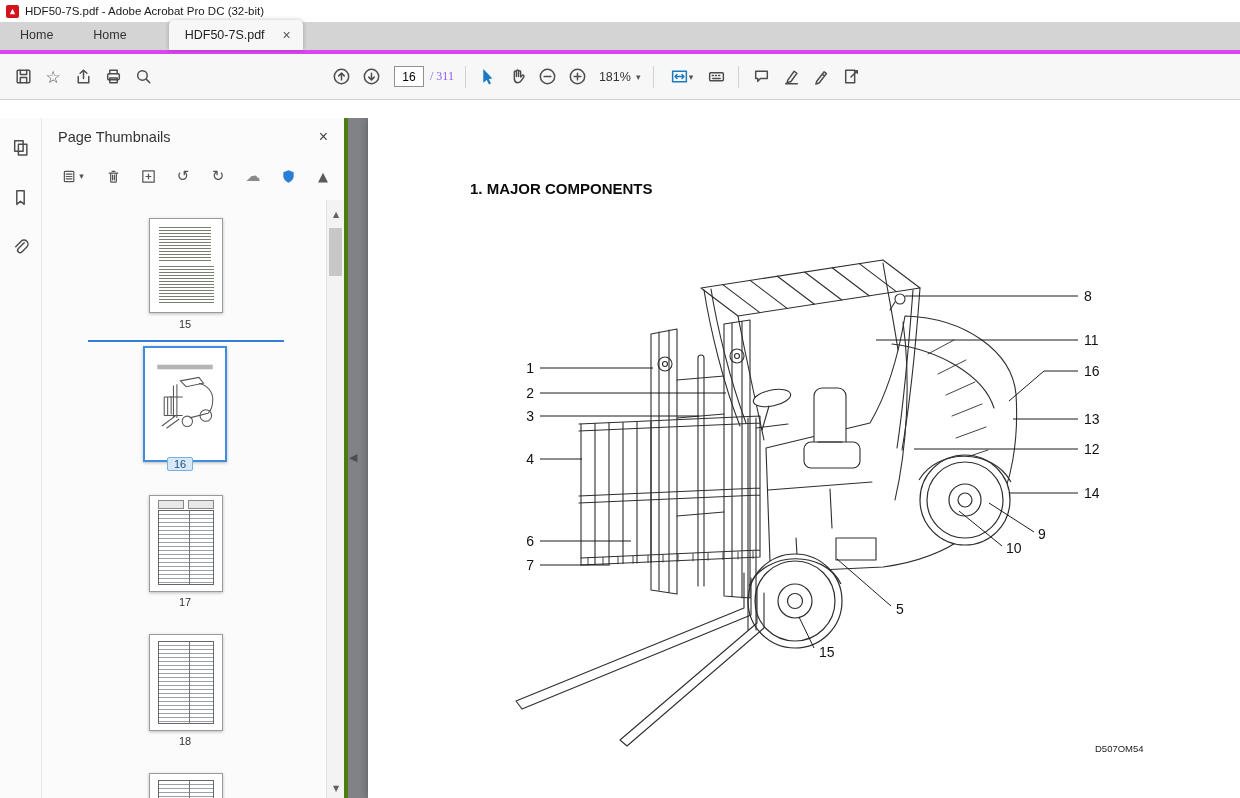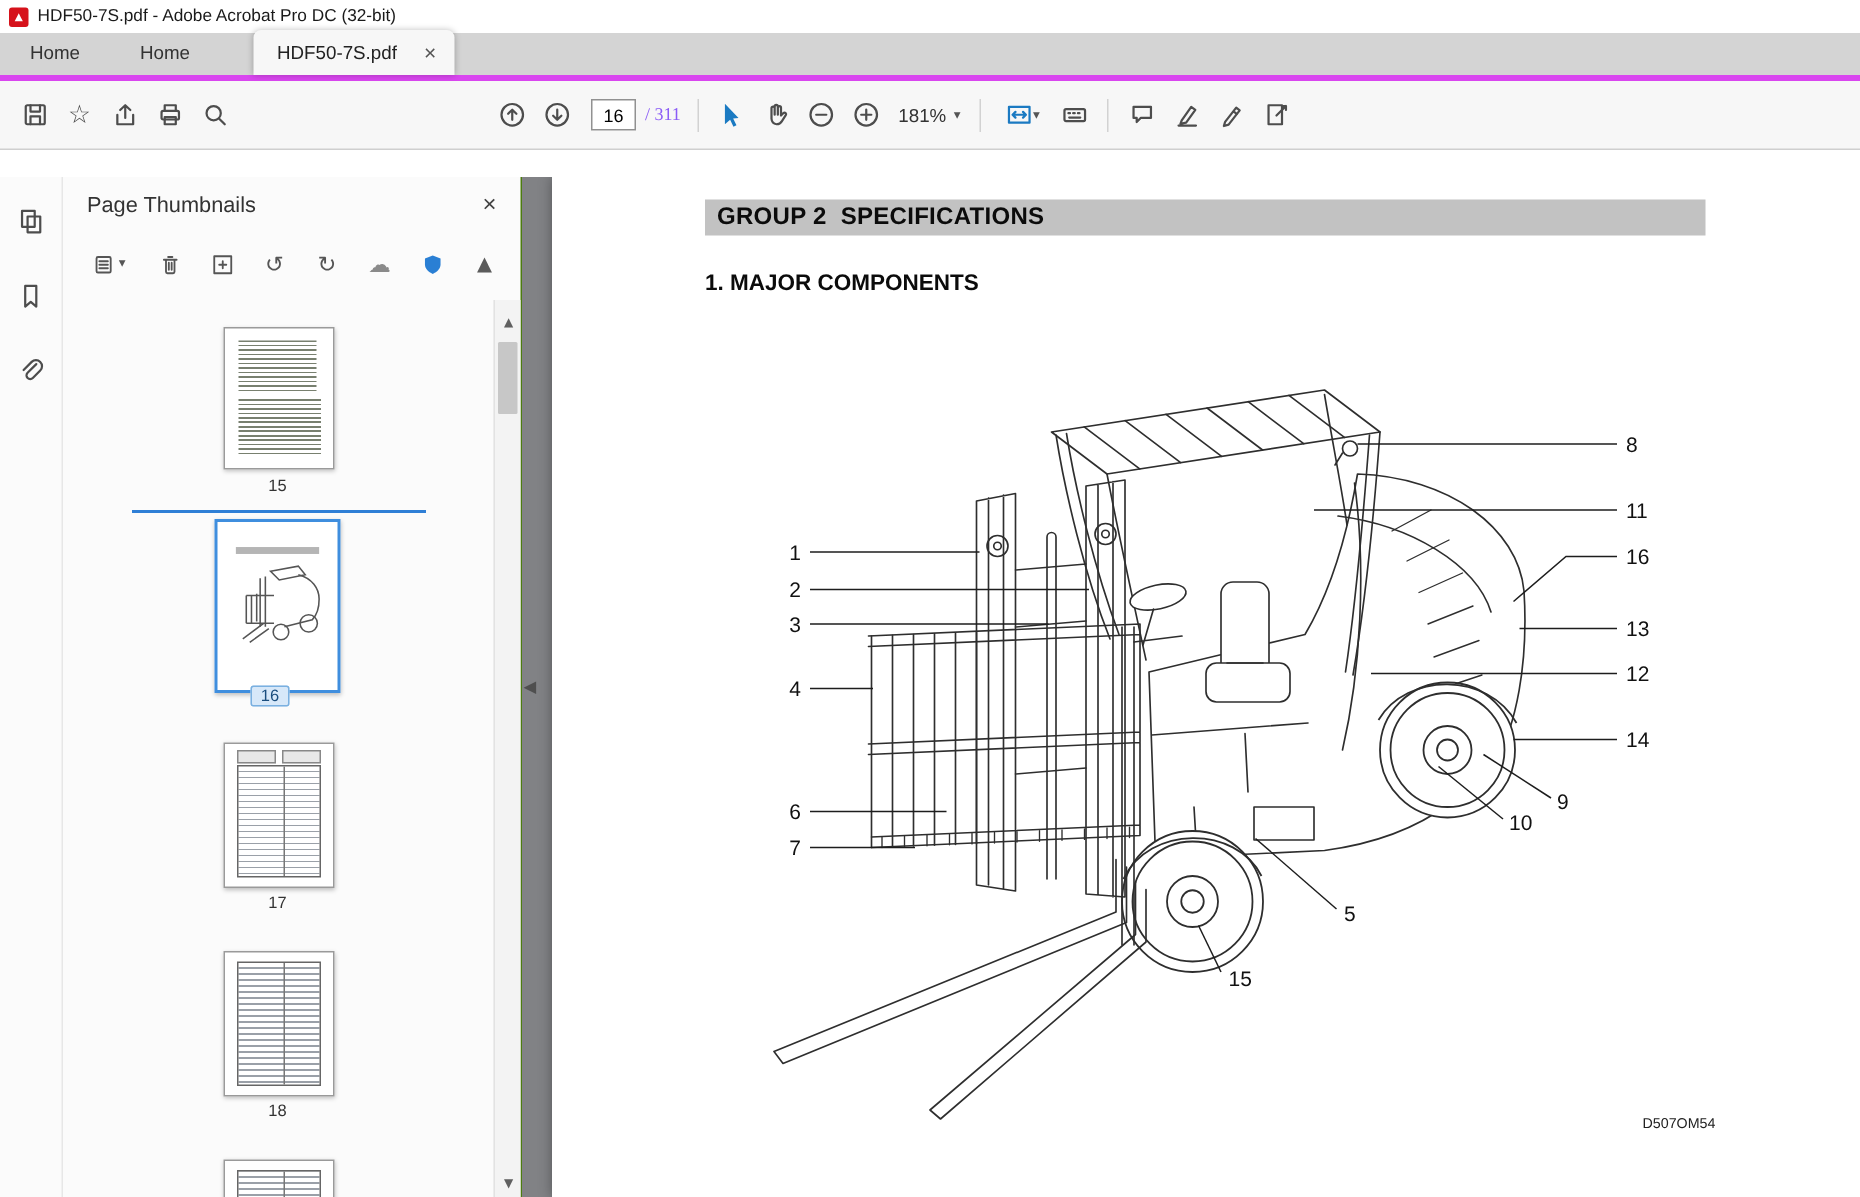--- a/index.html
+++ b/index.html
@@ -39,21 +39,21 @@
   .zoomctl{display:flex;align-items:center;gap:5px;font-size:12.5px;color:#333;padding:0 6px;}
   .caret{font-size:9px;color:#555;font-family:"DejaVu Sans",sans-serif;}
   .star-glyph{font-size:17px;color:#4d4d4d;font-family:"DejaVu Sans",sans-serif;}
 
   
   .workspace{position:absolute;top:118px;left:0;width:1240px;height:680px;display:flex;}
   .leftrail{width:42px;background:#fbfbfb;border-right:1px solid #e7e7e7;box-sizing:border-box;
     display:flex;flex-direction:column;align-items:center;padding-top:16px;gap:24px;flex:none;}
   .railbtn{width:26px;height:26px;display:flex;align-items:center;justify-content:center;}
 
-  .panel{width:306px;background:#fbfbfb;border-right:1px solid #4d7c0f;position:relative;
+  .panel{width:306px;background:#fbfbfb;border-right:4px solid #4d7c0f;position:relative;
     box-sizing:border-box;flex:none;}
   .panel-header{height:38px;display:flex;align-items:center;padding:0 16px;font-size:14.5px;color:#333;}
   .panel-header .close{margin-left:auto;font-size:16px;color:#444;}
   .panel-toolbar{height:40px;display:flex;align-items:center;padding:0 14px;gap:11px;color:#555;}
   .pbtn{width:24px;height:24px;display:flex;align-items:center;justify-content:center;flex:none;
     font-family:"DejaVu Sans",sans-serif;font-size:15px;color:#555;}
   .pbtn svg{width:17px;height:17px;stroke:#555;fill:none;stroke-width:1.3;stroke-linecap:round;stroke-linejoin:round;}
   .pbtn.right1{margin-left:auto;}
   .cloud-g{color:#8a8a8a;font-size:15px;}
   .mountain-g{color:#5b5b5b;font-size:13px;}
@@ -345,21 +345,20 @@
         <span class="sarrow" style="top:6px">▲</span>
         <div class="sthumb" style="top:28px;height:48px;"></div>
         <span class="sarrow" style="bottom:2px">▼</span>
       </div>
     </div>
 
     <div class="docarea">
       <span class="collapse-handle">◀</span>
 
       <div class="page">
-        <div class="group-header">GROUP 2  SPECIFICATIONS</div>
         <div class="section-heading">1. MAJOR COMPONENTS</div>
 
         <svg class="figure" viewBox="0 0 872 680">
 
           <g stroke="#2e2e2e" stroke-width="1.1" stroke-linecap="round" stroke-linejoin="round">
             <path d="M537 198 C598 200 644 234 648 276 C651 324 643 366 628 392 L598 418 C575 435 545 445 515 449 L430 453 L402 443 L398 330 L452 317 L502 305 C518 278 530 240 537 198 Z" fill="#fff"></path>
             <path d="M524 226 C572 232 616 258 626 290" fill="none"></path>
             <path d="M535 204 C543 262 539 330 527 382" fill="none"></path>
             <path d="M400 372 L504 364 M462 371 L464 410 M430 453 L428 420" fill="none"></path>
             <rect x="468" y="420" width="40" height="22" fill="none"></rect>

